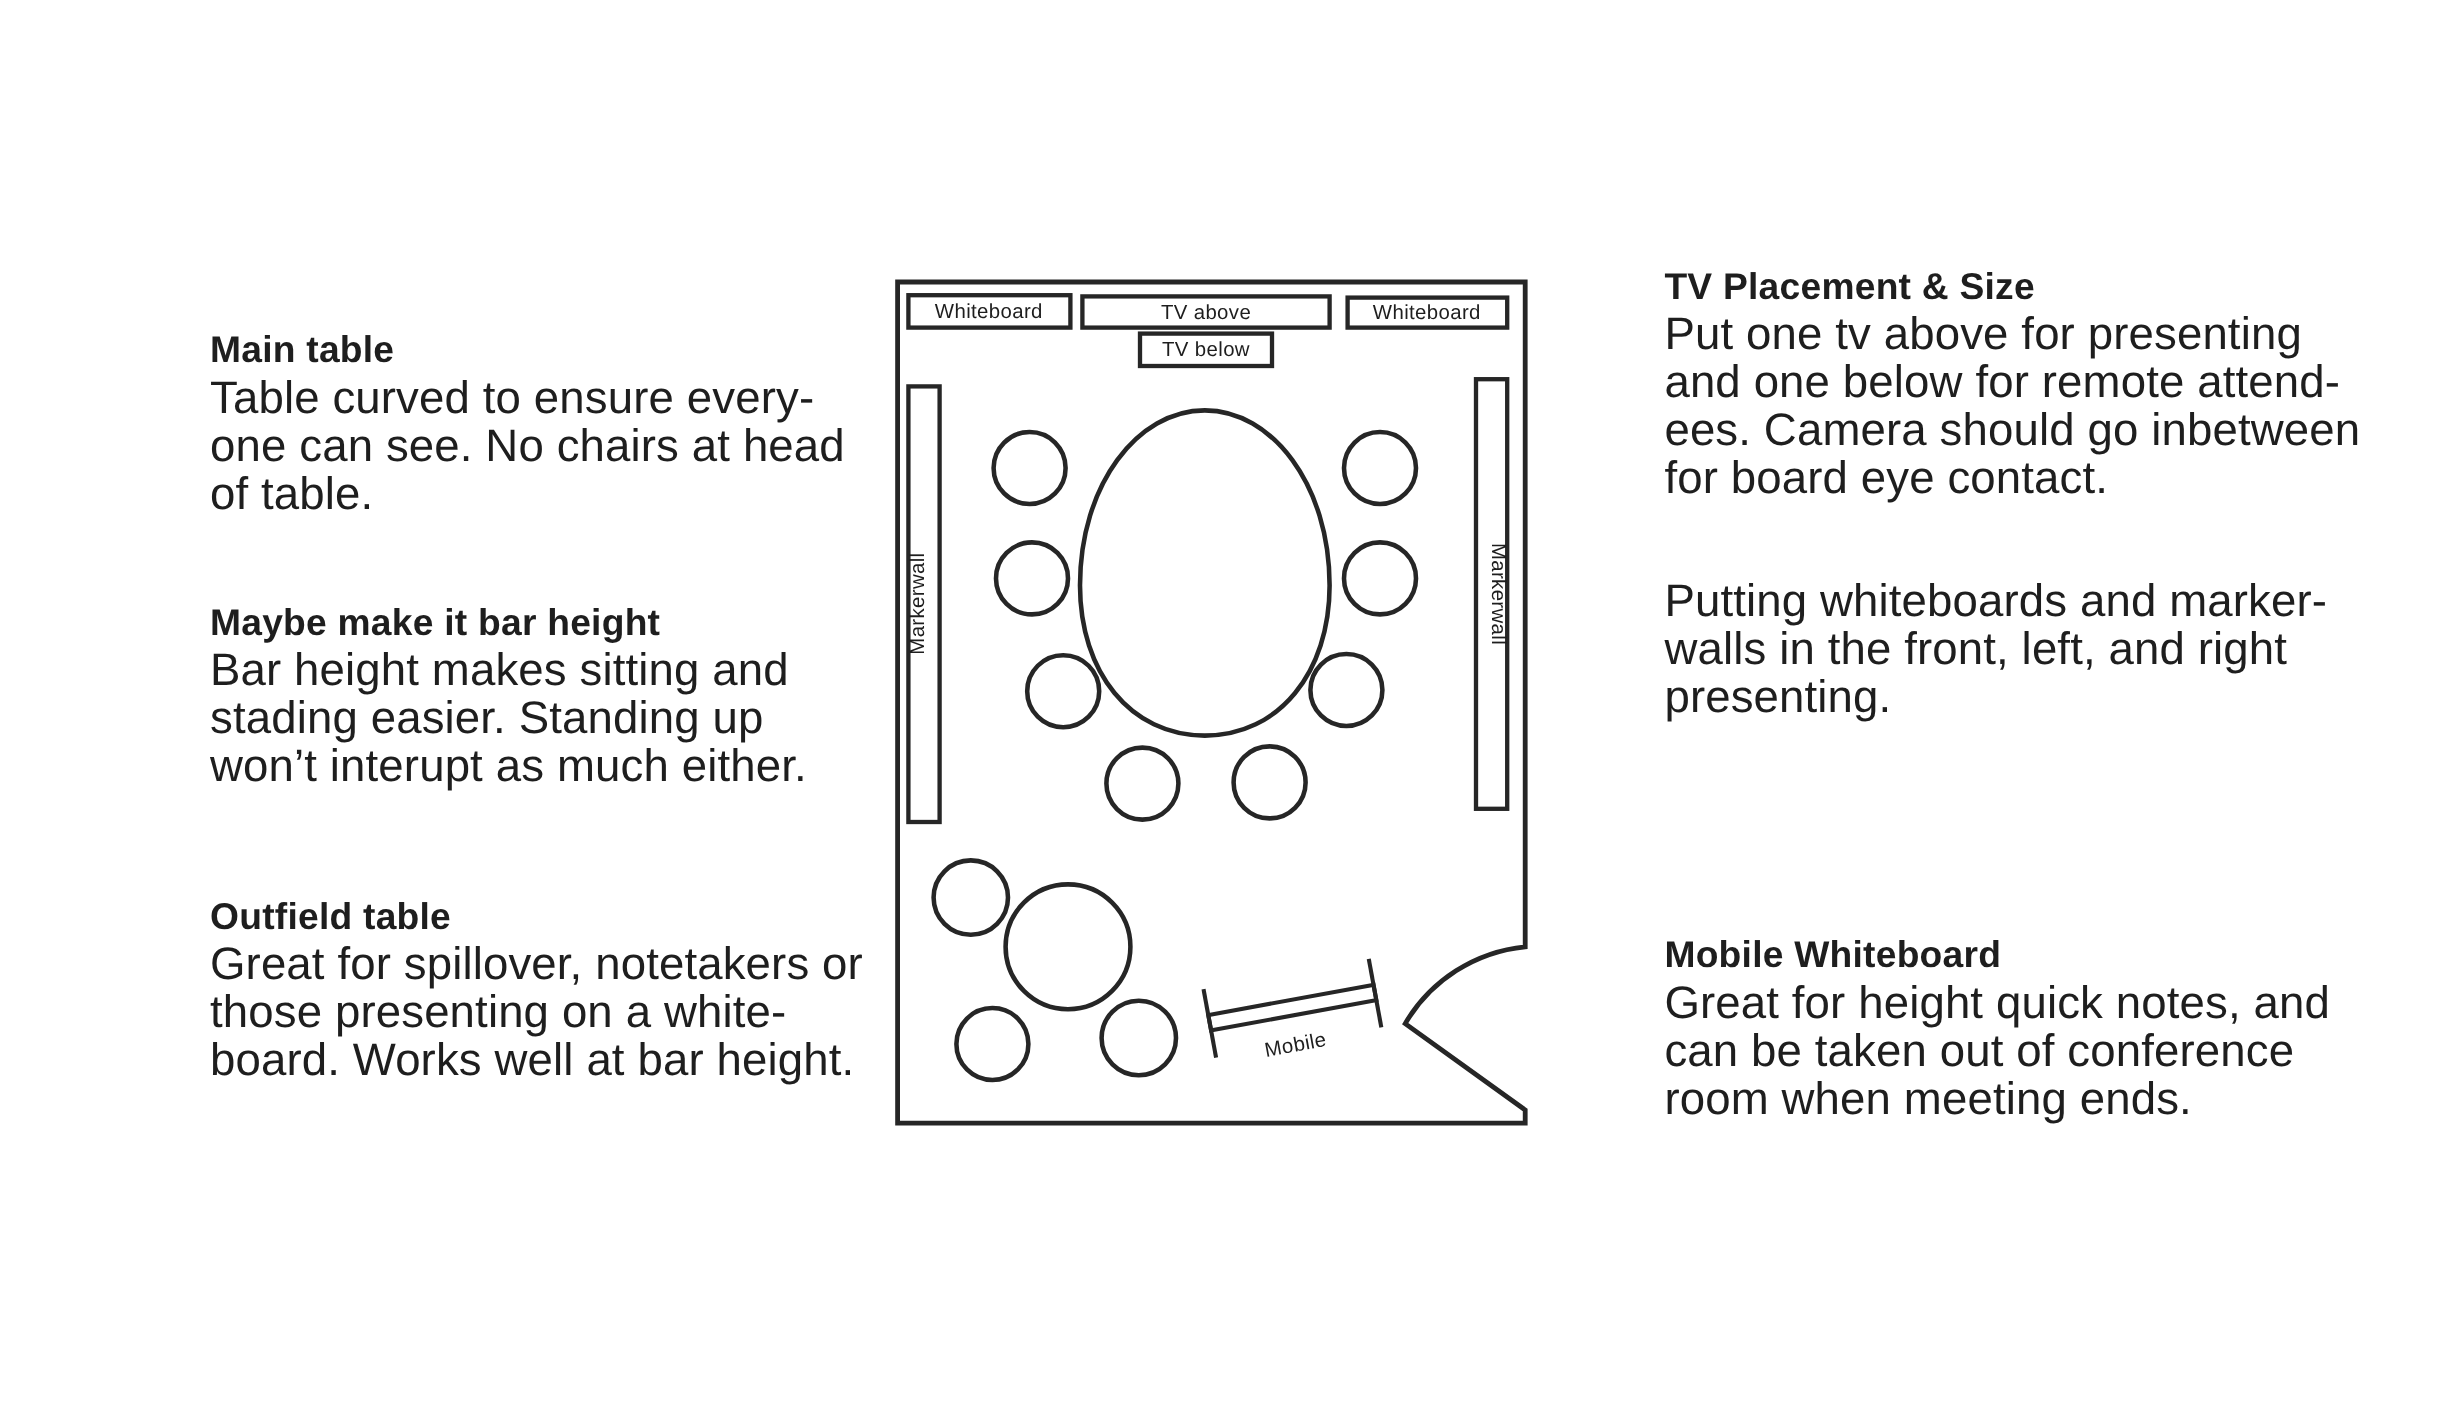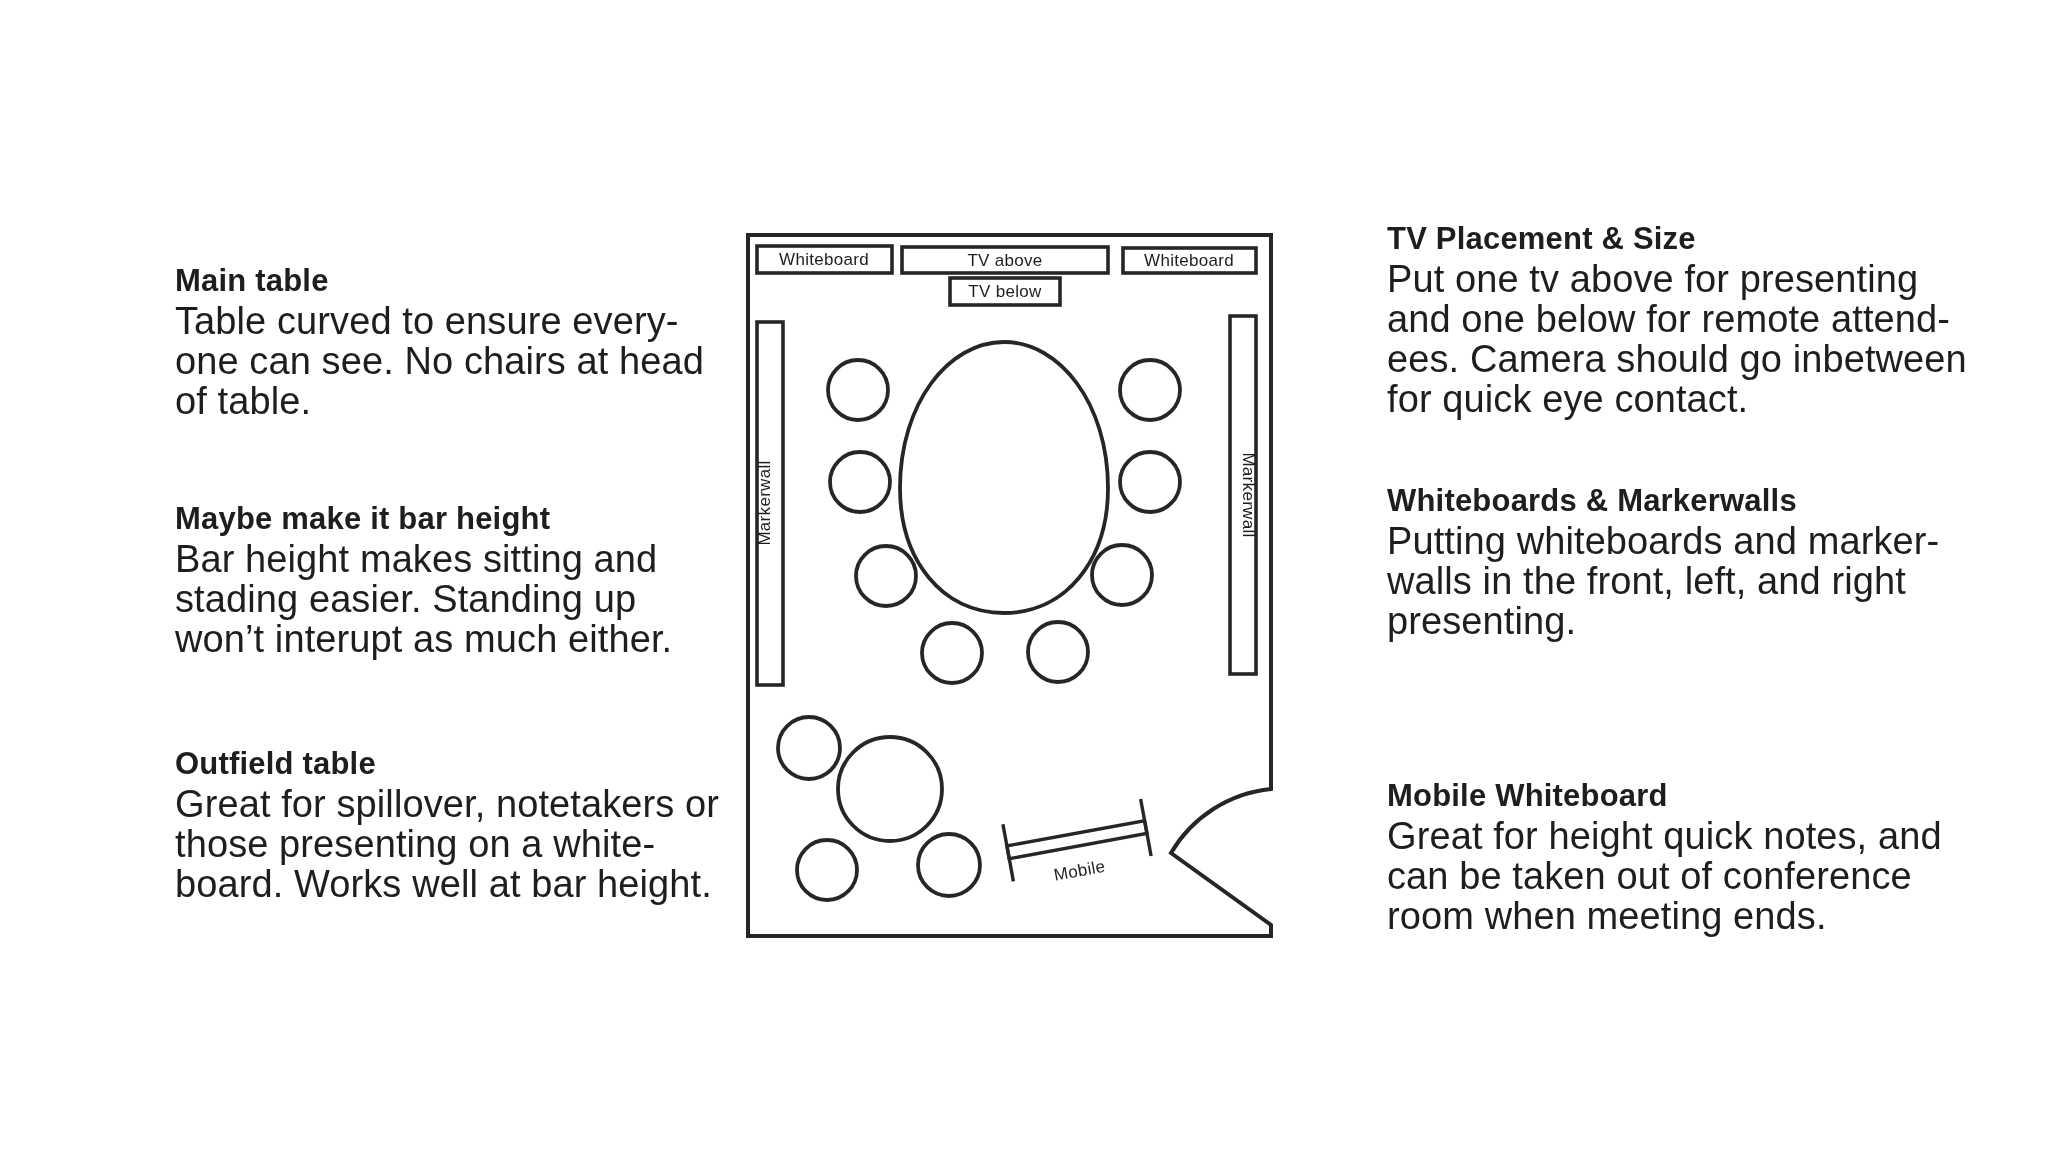--- a/index.html
+++ b/index.html
@@ -5,21 +5,21 @@
   html,body{margin:0;padding:0;background:#fff}
   .canvas{
     position:relative;width:2048px;height:1170px;background:#ffffff;
     font-family:"Liberation Sans","DejaVu Sans",sans-serif;color:#1e1e1e;overflow:hidden;
   }
   .note{position:absolute;white-space:nowrap}
   .note h2{margin:0;font-size:31px;line-height:40px;font-weight:700;letter-spacing:.2px}
   .note p{margin:0;font-size:38px;line-height:40px;letter-spacing:.1px}
   .col-l{left:175px}
   .col-r{left:1387px}
-  #note-main-table{top:261px}
+  #note-main-table{top:272px}
   #note-bar-height{top:499px}
   #note-outfield{top:744px}
   #note-tv-placement{top:219px}
   #note-wb-markerwalls{top:481px}
   #note-mobile-wb{top:776px}
   svg.plan{position:absolute;left:0;top:0;display:block}
   .wall{fill:none;stroke:#262626;stroke-width:4;stroke-linejoin:miter}
   .box{fill:#ffffff;stroke:#262626;stroke-width:3.6}
   .seat{fill:none;stroke:#262626;stroke-width:3.8}
   .mline{fill:none;stroke:#262626;stroke-width:3.4;stroke-linecap:butt}
@@ -92,25 +92,24 @@
     <p>Great for spillover, notetakers or</p>
     <p>those presenting on a white-</p>
     <p>board. Works well at bar height.</p>
   </div>
 
   <div class="note col-r" id="note-tv-placement">
     <h2>TV Placement &amp; Size</h2>
     <p>Put one tv above for presenting</p>
     <p>and one below for remote attend-</p>
     <p>ees. Camera should go inbetween</p>
-    <p>for quick eye contact.</p>
+    <p>for board eye contact.</p>
   </div>
 
   <div class="note col-r" id="note-wb-markerwalls">
-    <h2>Whiteboards &amp; Markerwalls</h2>
     <p>Putting whiteboards and marker-</p>
     <p>walls in the front, left, and right</p>
     <p>presenting.</p>
   </div>
 
   <div class="note col-r" id="note-mobile-wb">
     <h2>Mobile Whiteboard</h2>
     <p>Great for height quick notes, and</p>
     <p>can be taken out of conference</p>
     <p>room when meeting ends.</p>

